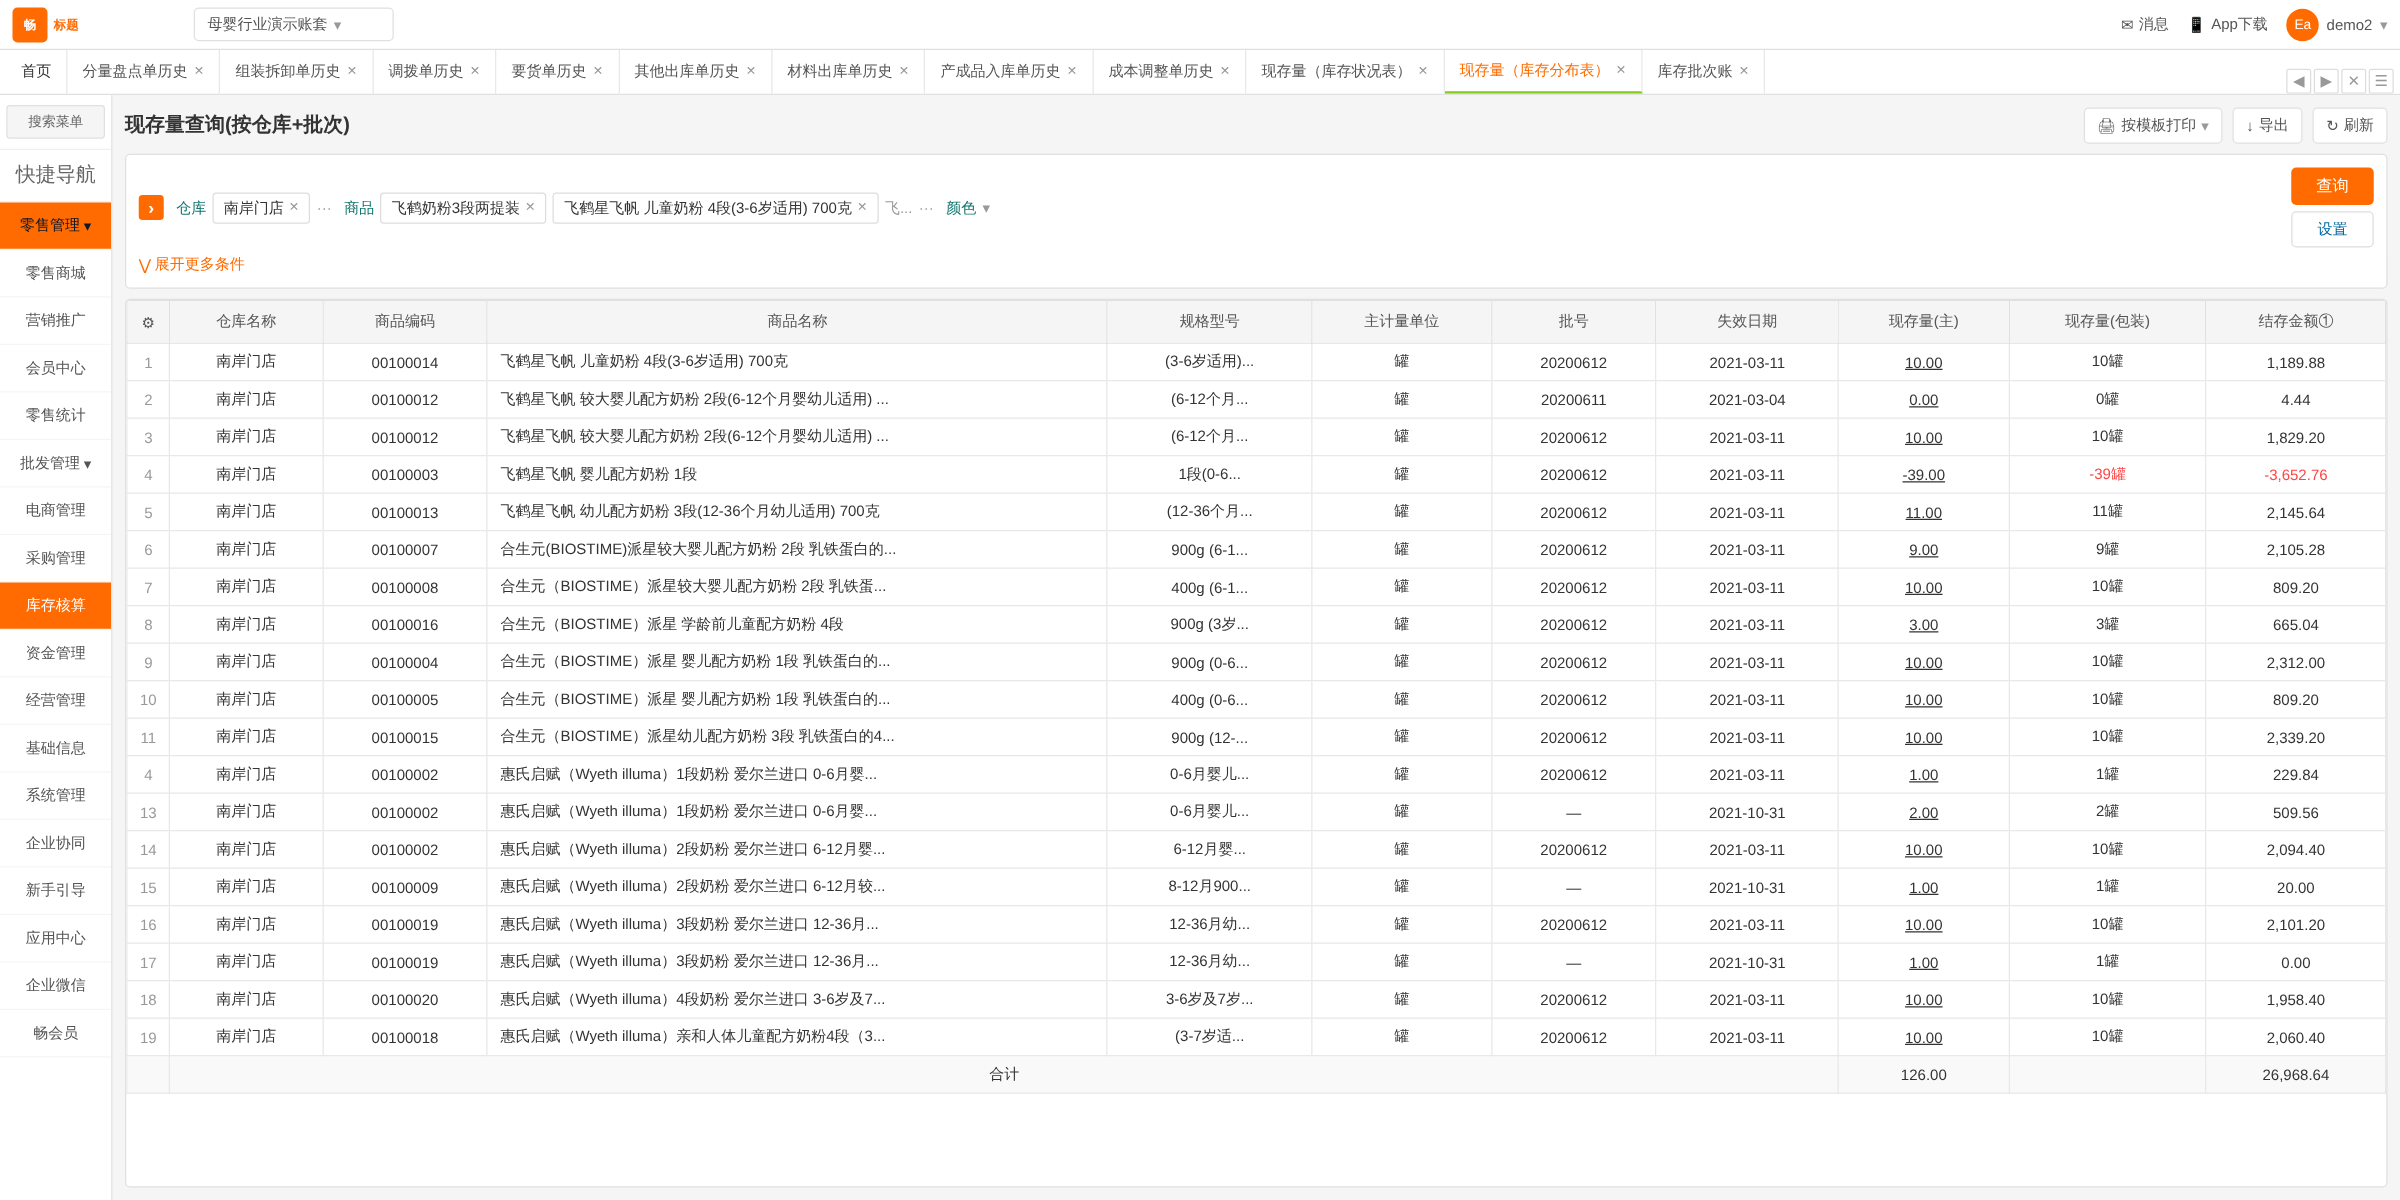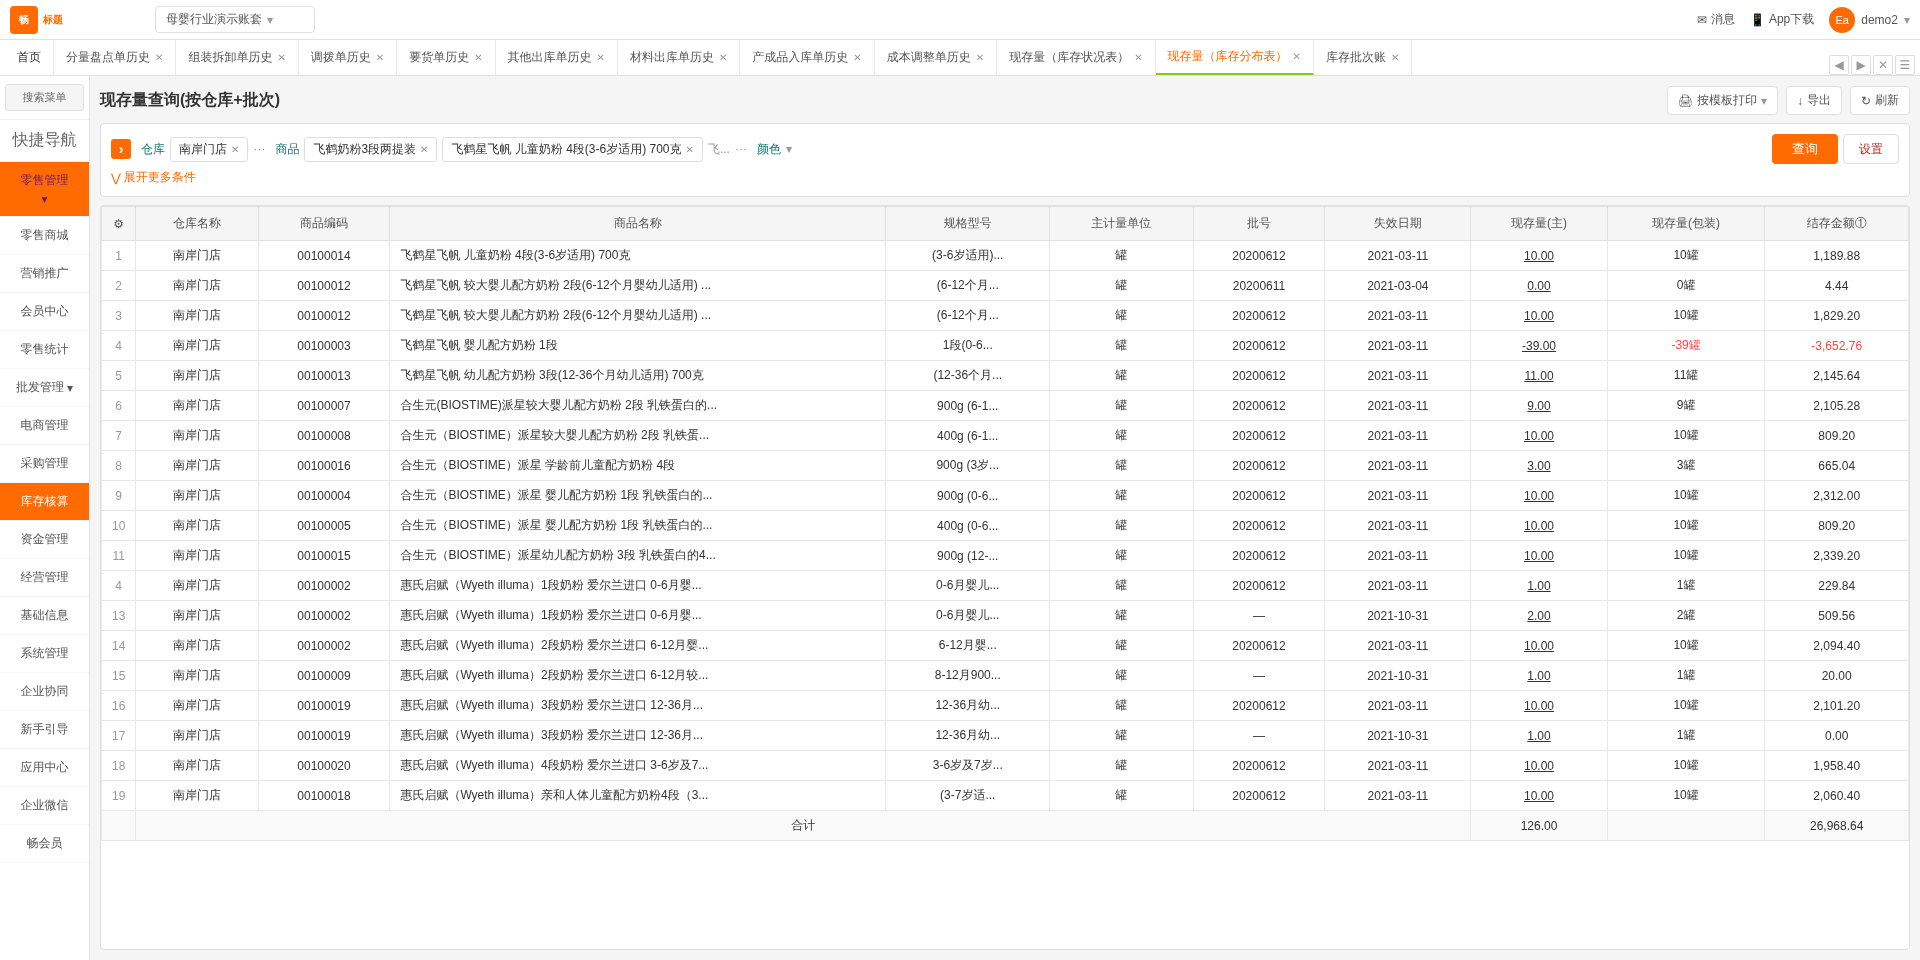--- a/index.html
+++ b/index.html
@@ -47,36 +47,36 @@
     .filter-row { display: flex; align-items: center; gap: 10px; flex-wrap: wrap; }
     .filter-group { display: flex; align-items: center; gap: 5px; }
     .filter-label { color: #0f766e; font-size: 12px; white-space: nowrap; }
     .filter-tag { display: flex; align-items: center; gap: 4px; padding: 3px 8px; background: #fff; border: 1px solid #ddd; border-radius: 3px; font-size: 12px; color: #333; }
     .filter-tag-close { color: #999; cursor: pointer; font-size: 10px; }
     .filter-tag-more { color: #999; cursor: pointer; font-size: 12px; }
     .filter-expand { display: flex; align-items: center; gap: 3px; color: #ff6b00; cursor: pointer; font-size: 12px; margin: 5px auto 0; }
 
     
     .query-btn { background: #ff6b00; color: white; border: none; padding: 6px 20px; border-radius: 4px; cursor: pointer; font-size: 13px; font-weight: 500; }
-    .setting-btn { background: #fff; color: #b91c1c; border: 1px solid #ddd; padding: 5px 15px; border-radius: 4px; cursor: pointer; font-size: 12px; }
+    .setting-btn { background: #fff; color: #0369a1; border: 1px solid #ddd; padding: 5px 15px; border-radius: 4px; cursor: pointer; font-size: 12px; }
 
     
     .table-container { background: #fff; border: 1px solid #e0e0e0; border-radius: 4px; flex: 1; overflow: auto; }
     table { width: 100%; border-collapse: collapse; font-size: 12px; }
     thead { background: #f5f5f5; position: sticky; top: 0; z-index: 10; }
     th { padding: 8px 10px; text-align: center; border: 1px solid #e0e0e0; color: #555; font-weight: 500; white-space: nowrap; }
     td { padding: 6px 10px; border: 1px solid #e8e8e8; text-align: center; color: #333; white-space: nowrap; }
     .row-num { color: #999; }
     .negative { color: #ff4444; }
     .underline { text-decoration: underline; color: #333; }
     .footer-row td { background: #f9f9f9; font-weight: 500; }
     .expand-btn { background: #ff6b00; color: white; border: none; width: 20px; height: 20px; border-radius: 3px; cursor: pointer; font-size: 14px; display: flex; align-items: center; justify-content: center; }
 
     
-    .filter-right { display: flex; gap: 5px; margin-left: auto; }
+    .filter-right { display: flex; flex-direction: column; gap: 5px; margin-left: auto; }
 
     
     ::-webkit-scrollbar { width: 6px; height: 6px; }
     ::-webkit-scrollbar-track { background: #f1f1f1; }
     ::-webkit-scrollbar-thumb { background: #ccc; border-radius: 3px; }
   </style>
 </head>
 <body>
 
 <div class="top-bar">
@@ -165,21 +165,21 @@
 
 <div class="main-layout">
 
   <div class="sidebar">
     <div class="sidebar-search">
       <button class="sidebar-search-btn">搜索菜单</button>
     </div>
     <div class="sidebar-nav-btn">
       <a class="sidebar-nav-link">快捷导航</a>
     </div>
-    <div class="sidebar-item sidebar-item-with-arrow" style="background:#ff6b00;color:#701a75;flex-direction:column;">
+    <div class="sidebar-item sidebar-item-with-arrow" style="background:#ff6b00;color:#0f172a;">
       <span>零售管理</span>
       <span>▾</span>
     </div>
     <div class="sidebar-item">
       <span>零售商城</span>
     </div>
     <div class="sidebar-item">
       <span>营销推广</span>
     </div>
     <div class="sidebar-item">

